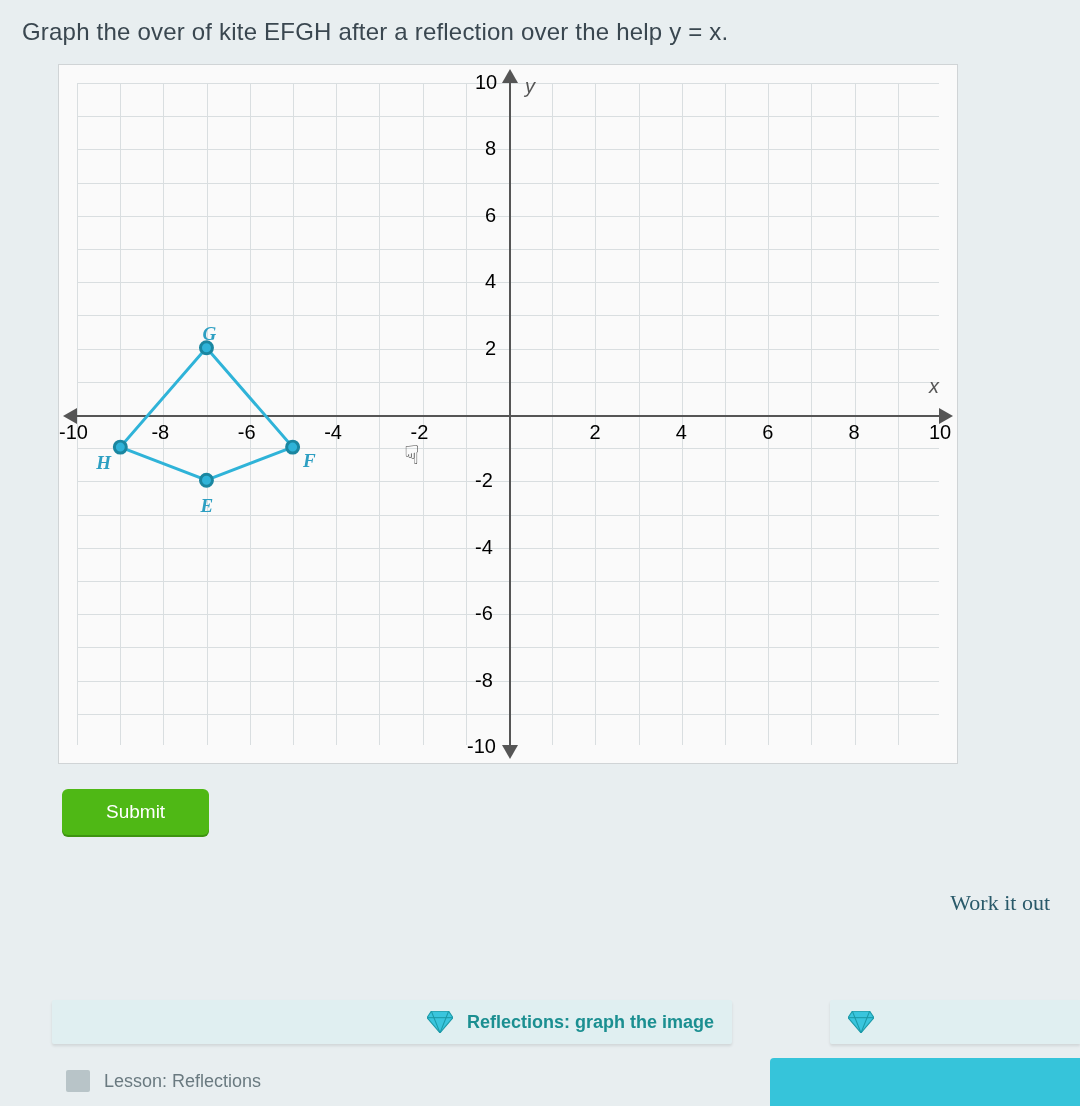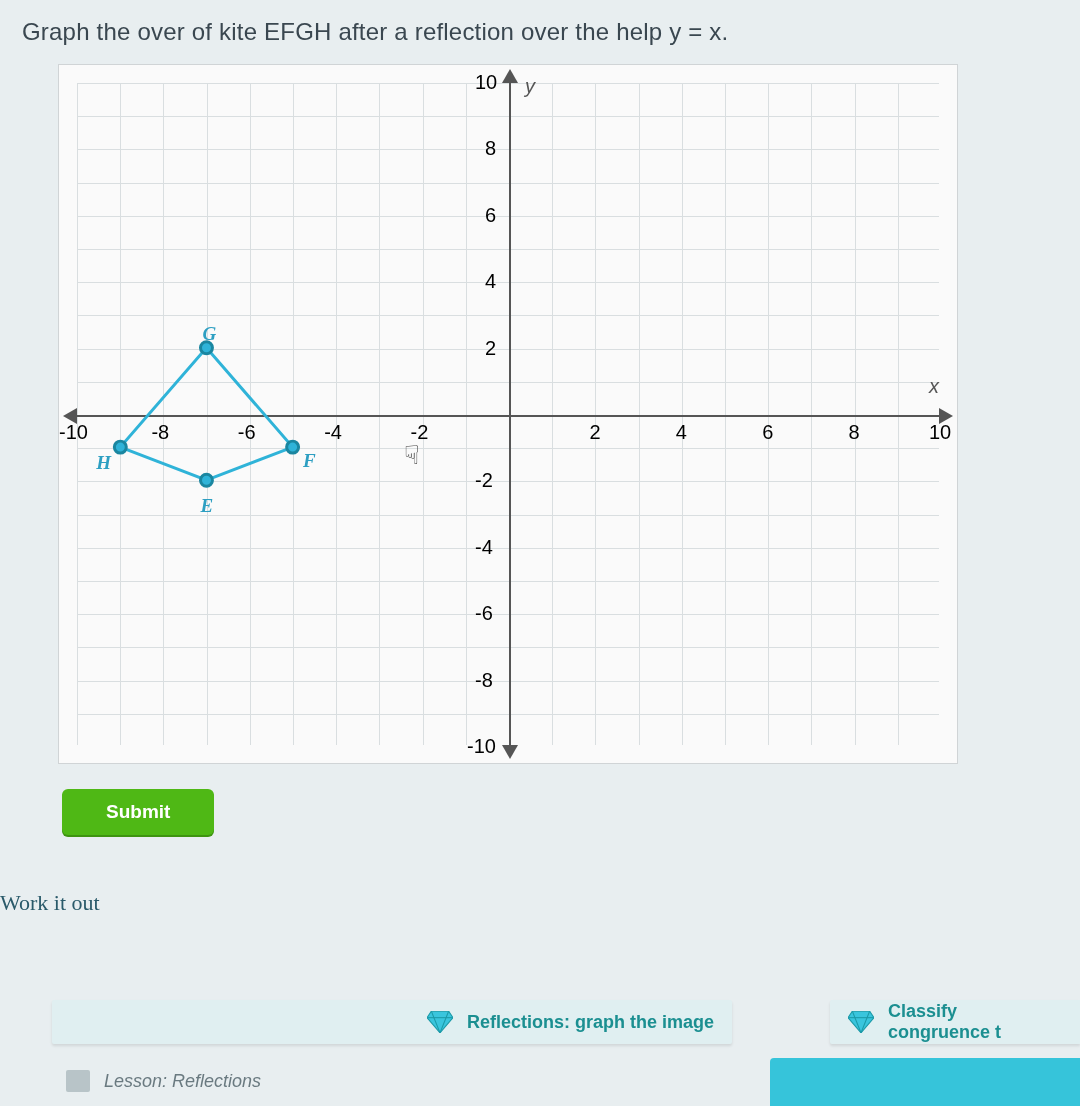--- a/index.html
+++ b/index.html
@@ -52,45 +52,46 @@
   .cursor-icon { position: absolute; font-size: 26px; color: #444; left: 345px; top: 375px; user-select: none; }
 
   .submit-btn {
     margin: 25px 0 0 62px;
     background: #4fb815;
     color: #fff;
     border: none;
     border-radius: 6px;
     padding: 12px 44px;
     font-size: 19px;
-    font-weight: bold;
+    font-weight: normal;
     box-shadow: 0 2px 0 #3e9410;
     cursor: pointer;
   }
   .workout {
+    text-align: right;
     margin: 55px 30px 0 0;
     color: #3a6170;
   }
   .workout .title { font-size: 22px; font-family: Georgia, serif; color: #2a5a6a; }
   .workout .sub { font-size: 20px; color: #5a6c72; margin-top: 6px; }
 
   .help-row { position: absolute; left: 0; right: 0; bottom: 58px; height: 48px; }
   .help-card {
     position: absolute; height: 44px; display: flex; align-items: center;
     background: #d6ecef; border-radius: 2px; padding: 0 18px;
     font-size: 18px; font-weight: bold; color: #1b8f91;
     box-shadow: 0 2px 3px rgba(0,0,0,0.1);
     cursor: pointer;
   }
   .help-card.left { left: 52px; width: 680px; background: #e0eff1; justify-content: flex-end; }
   .help-card.right { right: 0; width: 250px; background: #e0eff1; border-top-right-radius: 0; border-bottom-right-radius: 0; }
   .gem { width: 26px; height: 22px; margin-right: 14px; flex: 0 0 auto; }
   .gem svg { width: 100%; height: 100%; display: block; }
 
-  .lesson-row { position: absolute; left: 0; right: 0; bottom: 0; height: 50px; display: flex; align-items: center; font-style: italic; }
+  .lesson-row { position: absolute; left: 0; right: 0; bottom: 0; height: 50px; display: flex; align-items: center; }
   .lesson-card {
     margin-left: 52px; display: flex; align-items: center;
     font-size: 18px; color: #6a7a80; padding: 8px 14px;
   }
   .doc-icon { width: 24px; height: 22px; margin-right: 14px; background: #b8c4c8; border-radius: 2px; position: relative; }
   .lesson-right { position: absolute; right: 0; bottom: 0; width: 310px; height: 48px; background: #36c4da; border-top-left-radius: 4px; }
 </style>
 </head>
 <body>
 
@@ -170,21 +171,20 @@
     <span>Reflections: graph the image</span>
   </div>
   <div class="help-card right">
     <span class="gem">
       <svg viewBox="0 0 24 20">
           <polygon points="4,0 20,0 24,6 12,20 0,6" fill="#39c5dd" stroke="#1b9aa8" stroke-width="1"></polygon>
           <polyline points="0,6 24,6" stroke="#1b9aa8" stroke-width="1"></polyline>
           <polyline points="4,0 12,20 20,0" fill="none" stroke="#1b9aa8" stroke-width="1"></polyline>
         </svg>
     </span>
-    <span>Classify congruence t</span>
   </div>
 </div>
 
 <div class="lesson-row">
   <div class="lesson-card">
     <span class="doc-icon"></span>
     <span>Lesson: Reflections</span>
   </div>
   <div class="lesson-right"></div>
 </div>

